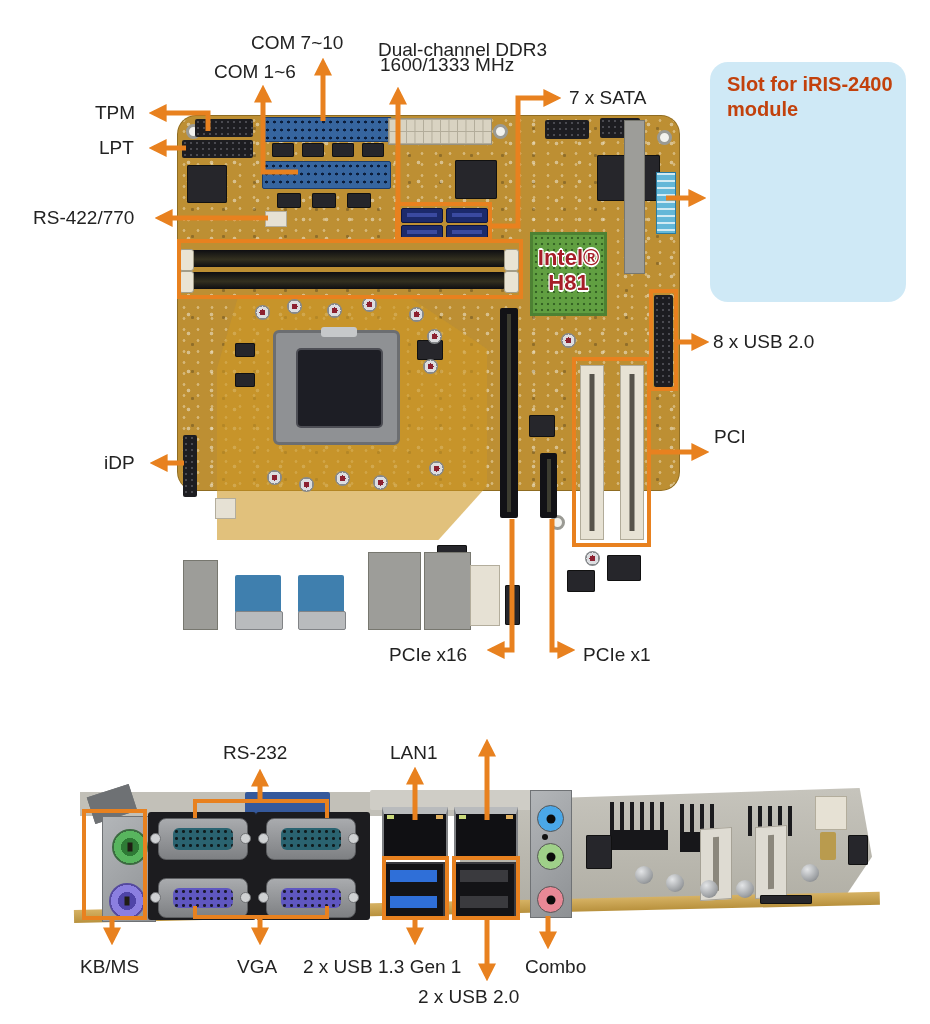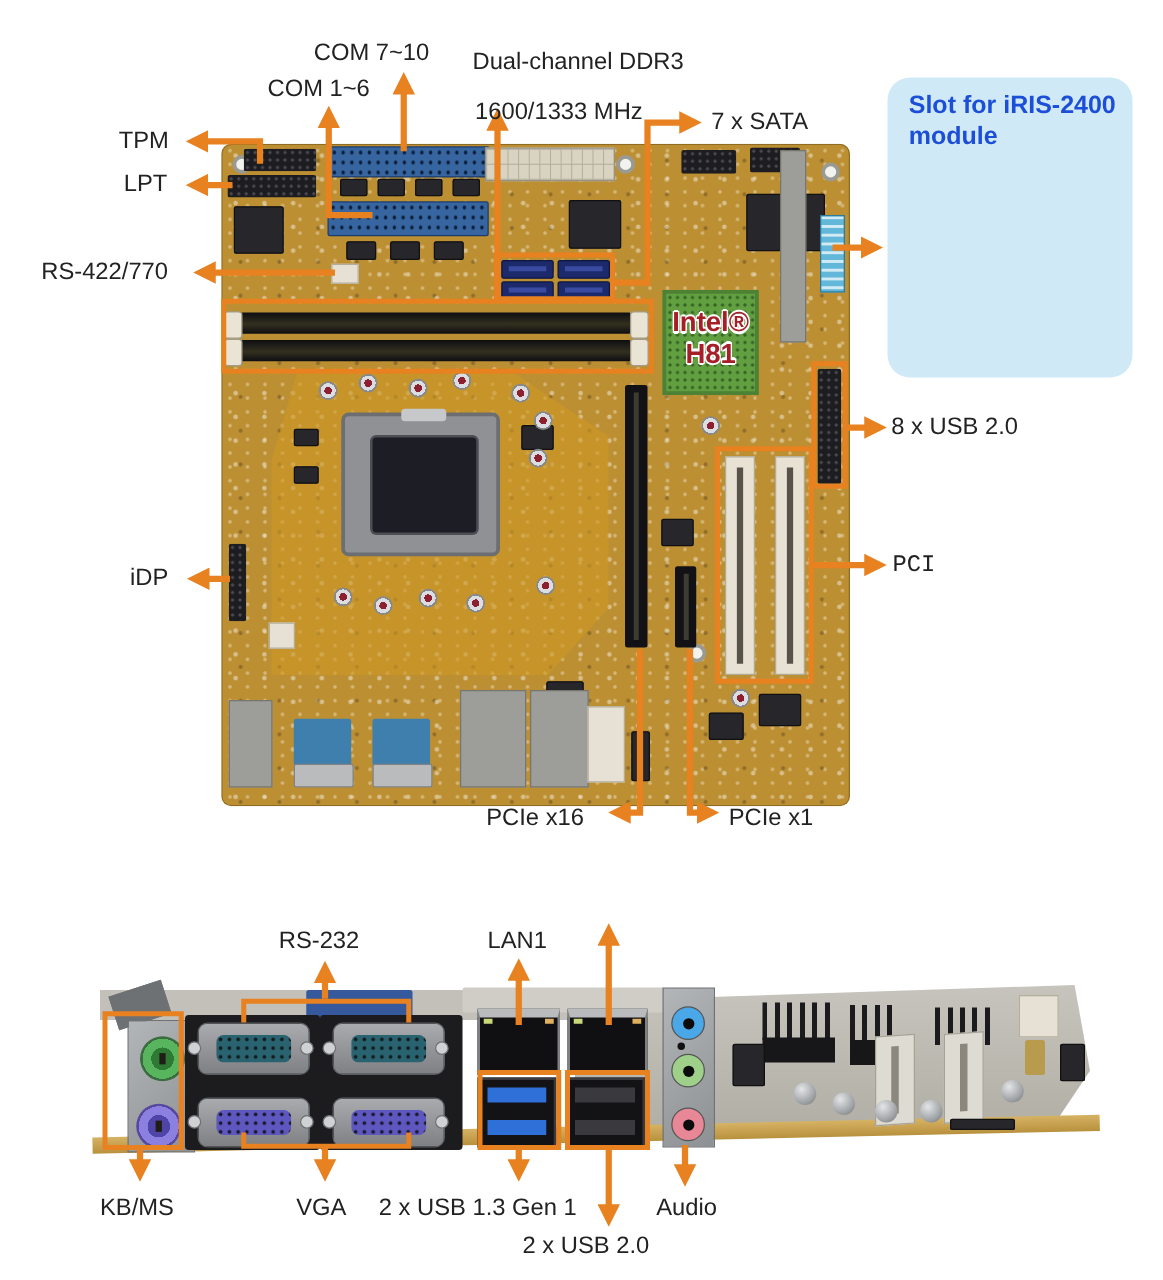--- a/index.html
+++ b/index.html
@@ -1,21 +1,21 @@
 <!DOCTYPE html>
 <html><head>
 <meta charset="utf-8">
 <style>
   html,body{margin:0;padding:0;background:#fff;}
   #canvas{position:relative;width:930px;height:1024px;background:#ffffff;overflow:hidden;
           font-family:"Liberation Sans",sans-serif;}
   
   .lbl{position:absolute;font-size:19px;line-height:22px;color:#222;white-space:nowrap;}
   
-  .board{position:absolute;left:177px;top:115px;width:503px;height:530px;border-radius:8px;
+  .board{position:absolute;left:177px;top:115px;width:503px;height:376px;border-radius:19px;
     background-color:#bd8f33;
     background-image:
       radial-gradient(circle, rgba(238,232,214,.55) 1.4px, transparent 2.2px),
       radial-gradient(circle, rgba(70,55,25,.38) 1.2px, transparent 2px),
       radial-gradient(circle, rgba(250,244,226,.4) 1px, transparent 1.8px);
     background-size:23px 19px,31px 27px,14px 11px;
     box-shadow:0 0 0 1px #8f6c22 inset;}
   .goldzone{position:absolute;left:40px;top:180px;width:270px;height:245px;background:rgba(205,152,36,.6);
     clip-path:polygon(8% 0,70% 0,100% 22%,100% 78%,82% 100%,0 100%,0 30%);}
   .hole{position:absolute;width:15px;height:15px;border-radius:50%;background:#f2f2ee;border:3px solid #9a9a94;box-sizing:border-box;}
@@ -46,21 +46,21 @@
   .pci-slot{position:absolute;width:24px;background:#e7e2d4;border:1px solid #b1ab99;box-sizing:border-box;}
   .pci-slot:after{content:"";position:absolute;left:50%;top:8px;bottom:8px;width:5px;transform:translateX(-50%);background:#57534a;}
   .cap{position:absolute;width:15px;height:15px;border-radius:50%;
     background:radial-gradient(circle,#8c2030 0 3px,#dcdde0 3px 6px,#86898c 6px);}
   .graystrip{position:absolute;background:#9d9d99;border:1px solid #77776f;}
   .cyan{position:absolute;background:#63b7d8;border:1px solid #2a7ba0;
     background-image:linear-gradient(rgba(255,255,255,.7) 2px, transparent 2px);background-size:100% 7px;}
   .edgecon{position:absolute;border-radius:2px;}
   
   .iris-box{position:absolute;left:710px;top:62px;width:196px;height:240px;background:#cfe9f6;border-radius:18px;}
-  .iris-title{position:absolute;left:17px;top:10px;font-weight:bold;font-size:20px;line-height:25px;color:#1d4ed8;}
+  .iris-title{position:absolute;left:17px;top:10px;font-weight:bold;font-size:20px;line-height:25px;color:#c2410c;}
   .iris-module{position:absolute;left:53px;top:64px;width:100px;height:172px;background-color:#d7b967;
     background-image:radial-gradient(circle, rgba(90,65,20,.35) 1px, transparent 1.6px),
       radial-gradient(circle, rgba(255,250,235,.5) 1px, transparent 1.5px);
     background-size:9px 8px,13px 11px;border:1px solid #a8862f;border-radius:4px;}
   .mchip{position:absolute;background:#141418;border-radius:2px;}
   .mchip-label{color:#cfcfcf;font-size:8px;text-align:center;margin-top:10px;letter-spacing:1px;}
   .mwhite{position:absolute;background:#e6e1d4;border:1px solid #b3ad9c;}
   .mhole{position:absolute;width:6px;height:6px;border-radius:50%;background:#8a6b28;}
   
   .rear{position:absolute;left:70px;top:780px;width:820px;height:170px;}
@@ -332,29 +332,29 @@
     <path class="co-line" d="M487,919 L487,976" marker-end="url(#ah)"></path>
     <path class="co-line" d="M548,916 L548,944" marker-end="url(#ah)"></path>
   </svg>
 
   <div class="lbl" style="left:95px;top:102px;">TPM</div>
   <div class="lbl" style="left:99px;top:137px;">LPT</div>
   <div class="lbl" style="left:33px;top:207px;">RS-422/770</div>
   <div class="lbl" style="left:214px;top:61px;">COM 1~6</div>
   <div class="lbl" style="left:251px;top:32px;">COM 7~10</div>
   <div class="lbl" style="left:378px;top:39px;">Dual-channel DDR3</div>
-  <div class="lbl" style="left:380px;top:79px;">1600/1333 MHz</div>
+  <div class="lbl" style="left:380px;top:54px;">1600/1333 MHz</div>
   <div class="lbl" style="left:569px;top:87px;">7 x SATA</div>
   <div class="lbl" style="left:713px;top:331px;">8 x USB 2.0</div>
-  <div class="lbl" style="left:714px;top:441px;font-family:Liberation Mono, monospace;">PCI</div>
+  <div class="lbl" style="left:714px;top:426px;">PCI</div>
   <div class="lbl" style="left:104px;top:452px;">iDP</div>
   <div class="lbl" style="left:389px;top:644px;">PCIe x16</div>
   <div class="lbl" style="left:583px;top:644px;">PCIe x1</div>
 
   <div class="lbl" style="left:223px;top:742px;">RS-232</div>
   <div class="lbl" style="left:390px;top:742px;">LAN1</div>
   <div class="lbl" style="left:80px;top:956px;text-align:right;">KB/MS</div>
   <div class="lbl" style="left:237px;top:956px;">VGA</div>
   <div class="lbl" style="left:303px;top:956px;">2 x USB 1.3 Gen 1</div>
-  <div class="lbl" style="left:525px;top:956px;">Audio</div>
+  <div class="lbl" style="left:525px;top:956px;">Combo</div>
   <div class="lbl" style="left:418px;top:986px;">2 x USB 2.0</div>
 
 </div>
 
 </body></html>

